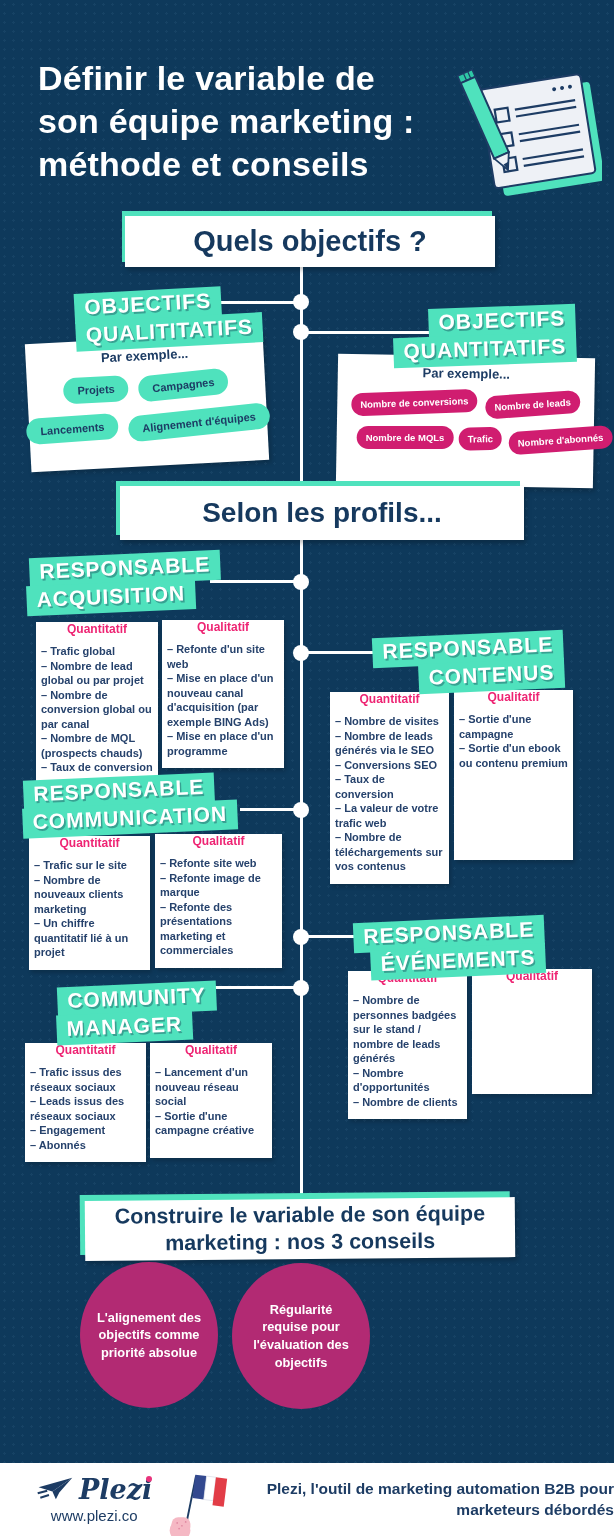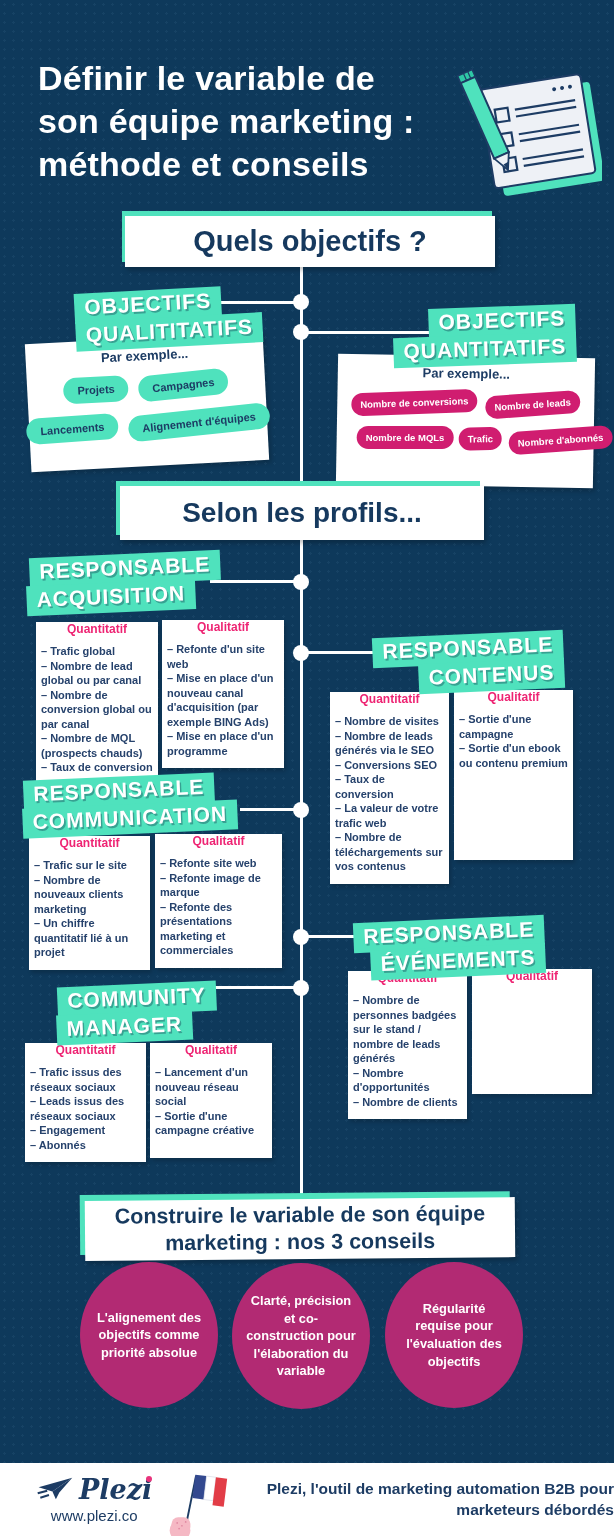--- a/index.html
+++ b/index.html
@@ -30,21 +30,21 @@
   .dot{ position:absolute; width:16px; height:16px; border-radius:50%; background:#ffffff; transform:translate(-50%,-50%); z-index:2; }
 
   
   .banner{
     position:absolute; background:#ffffff; color:#16395e;
     display:flex; align-items:center; justify-content:center;
     font-weight:bold; z-index:3; text-align:center;
   }
   .banner-objectifs{ left:125px; top:216px; width:370px; height:51px; font-size:29px;
     box-shadow:-3px -5px 0 #4fe2bd, 2px 3px 5px rgba(0,0,0,0.25); }
-  .banner-profils{ left:120px; top:486px; width:364px; height:54px; font-size:28px;
+  .banner-profils{ left:120px; top:486px; width:404px; height:54px; font-size:28px;
     box-shadow:-4px -5px 0 #4fe2bd, 2px 3px 5px rgba(0,0,0,0.25); }
   .banner-construire{ left:85px; top:1199px; width:430px; height:60px; font-size:21.5px;
     line-height:1.25; white-space:pre-line; transform:rotate(-0.5deg);
     box-shadow:-5px -6px 0 #4fe2bd, 2px 3px 5px rgba(0,0,0,0.25); }
 
   
   .label-tag{ position:absolute; display:flex; flex-direction:column; align-items:flex-start;
     transform:rotate(-2.5deg); z-index:4; }
   .label-tag.align-right{ align-items:flex-end; }
   .tline{
@@ -192,21 +192,21 @@
   <div class="banner banner-profils">Selon les profils...</div>
 
   <div class="label-tag" style="left:30px; top:554px;">
     <span class="tline">RESPONSABLE</span>
     <span class="tline" style="transform:translateX(-4px);">ACQUISITION</span>
   </div>
   <div class="pcard" style="left:36px; top:622px; width:122px; min-height:140px;">
     <div class="phead">Quantitatif</div>
     <div class="items">
         <div class="item">– Trafic global</div>
-        <div class="item">– Nombre de lead global ou par canal</div>
+        <div class="item">– Nombre de lead global ou par projet</div>
         <div class="item">– Nombre de conversion global ou par canal</div>
         <div class="item">– Nombre de MQL (prospects chauds)</div>
         <div class="item">– Taux de conversion</div>
       </div>
   </div>
   <div class="pcard" style="left:162px; top:620px; width:122px; min-height:140px;">
     <div class="phead">Qualitatif</div>
     <div class="items">
         <div class="item">– Refonte d'un site web</div>
         <div class="item">– Mise en place d'un nouveau canal d'acquisition (par exemple BING Ads)</div>
@@ -293,21 +293,20 @@
         <div class="item">– Lancement d'un nouveau réseau social</div>
         <div class="item">– Sortie d'une campagne créative</div>
       </div>
   </div>
 
   <div class="banner banner-construire">Construire le variable de son équipe
 marketing : nos 3 conseils</div>
 
   <div class="circle-row">
       <div class="advice-circle">L'alignement des objectifs comme priorité absolue</div>
-      <div class="advice-circle">Clarté, précision et co-construction pour l'élaboration du variable</div>
       <div class="advice-circle">Régularité requise pour l'évaluation des objectifs</div>
     </div>
 
 
   <div class="footer">
     <div class="logo-wrap">
       <div class="logo-row">
         <span>
           <svg width="38" height="26" viewBox="0 0 44 30">
             <path d="M42 2 L3 13 L19 18 Z" fill="#1d3c64"></path>

